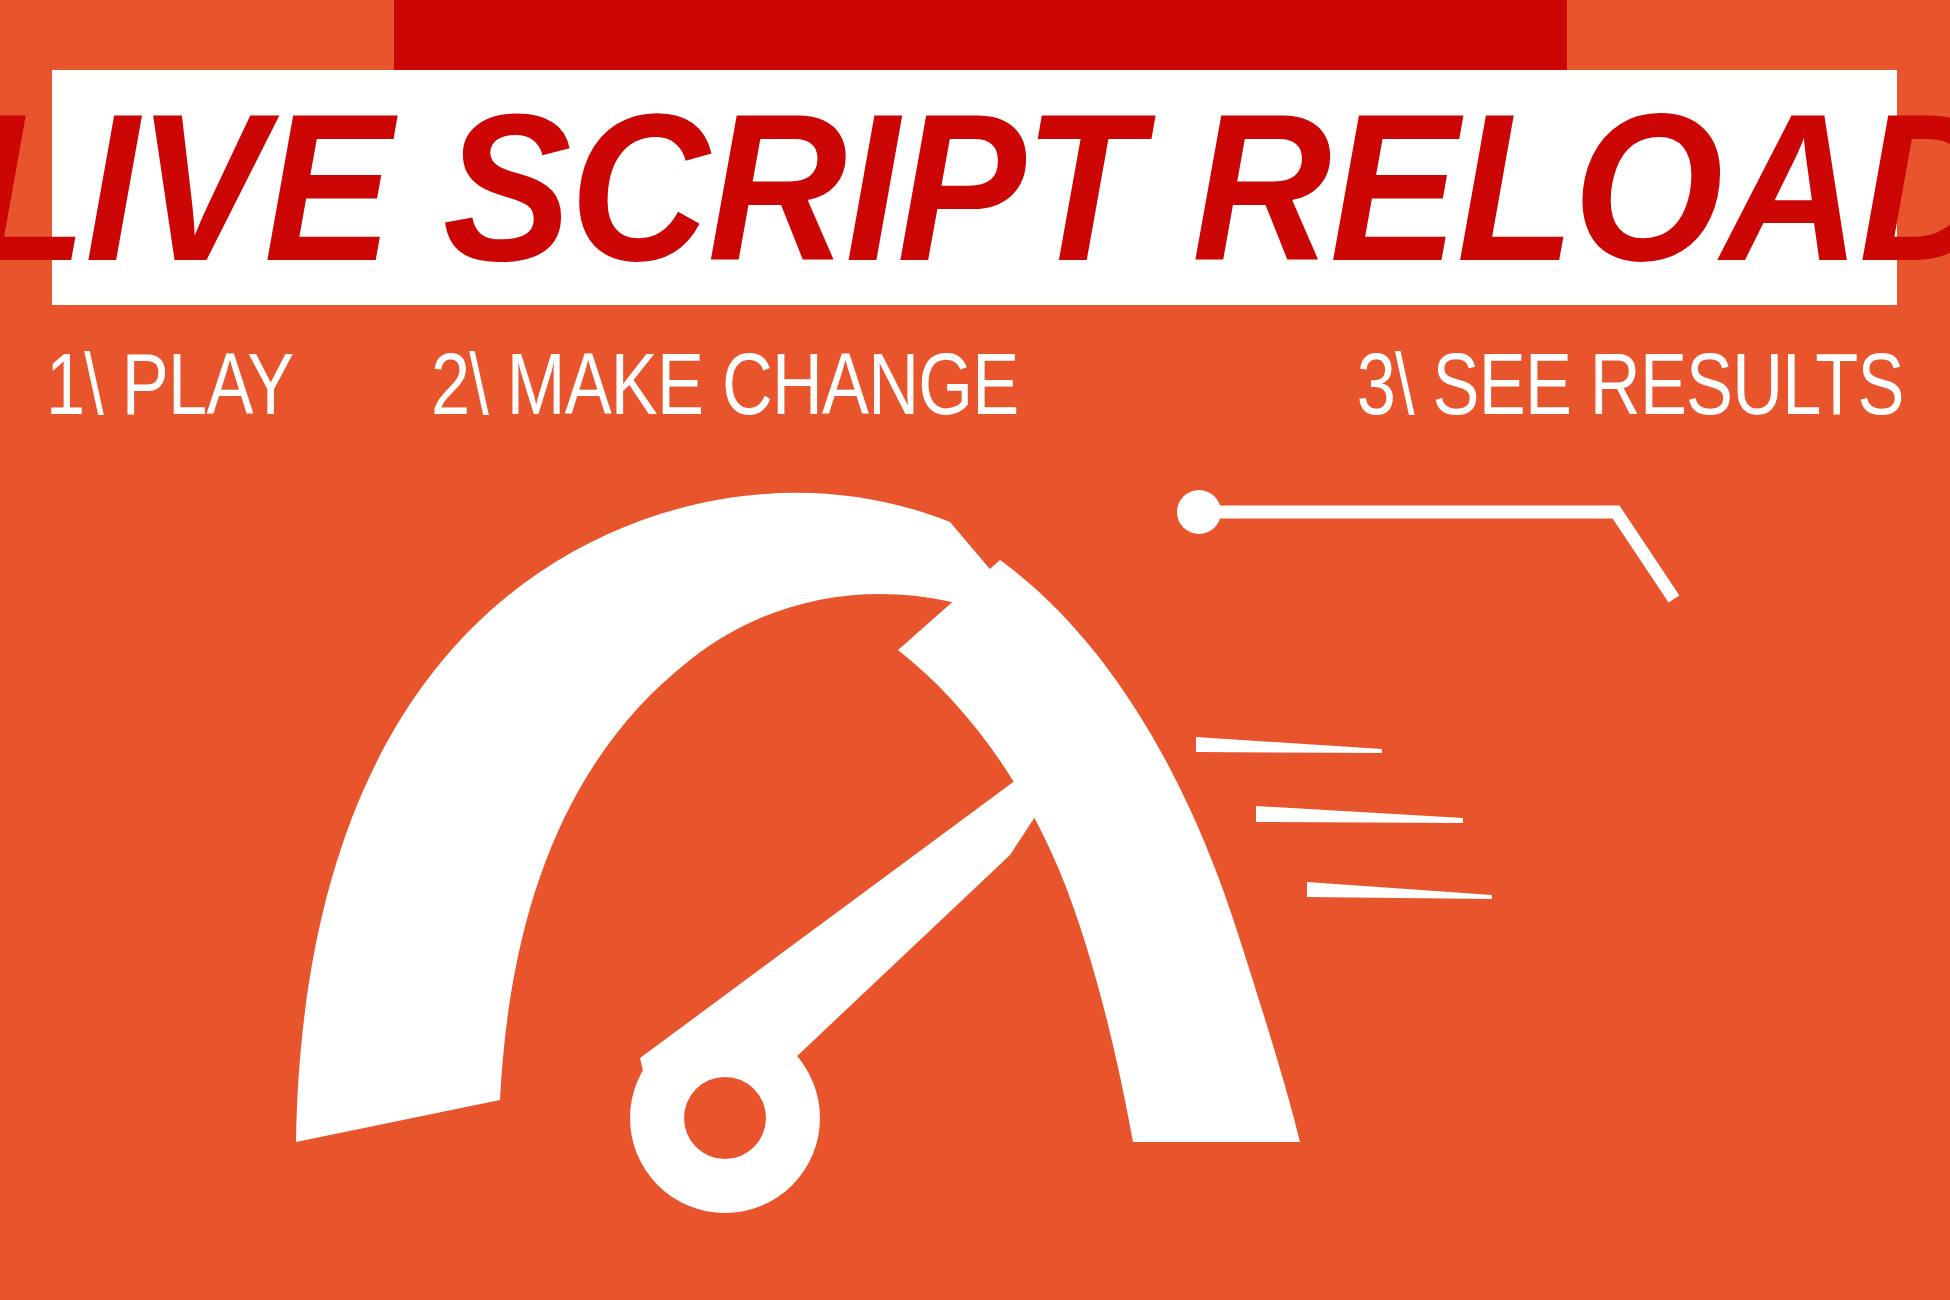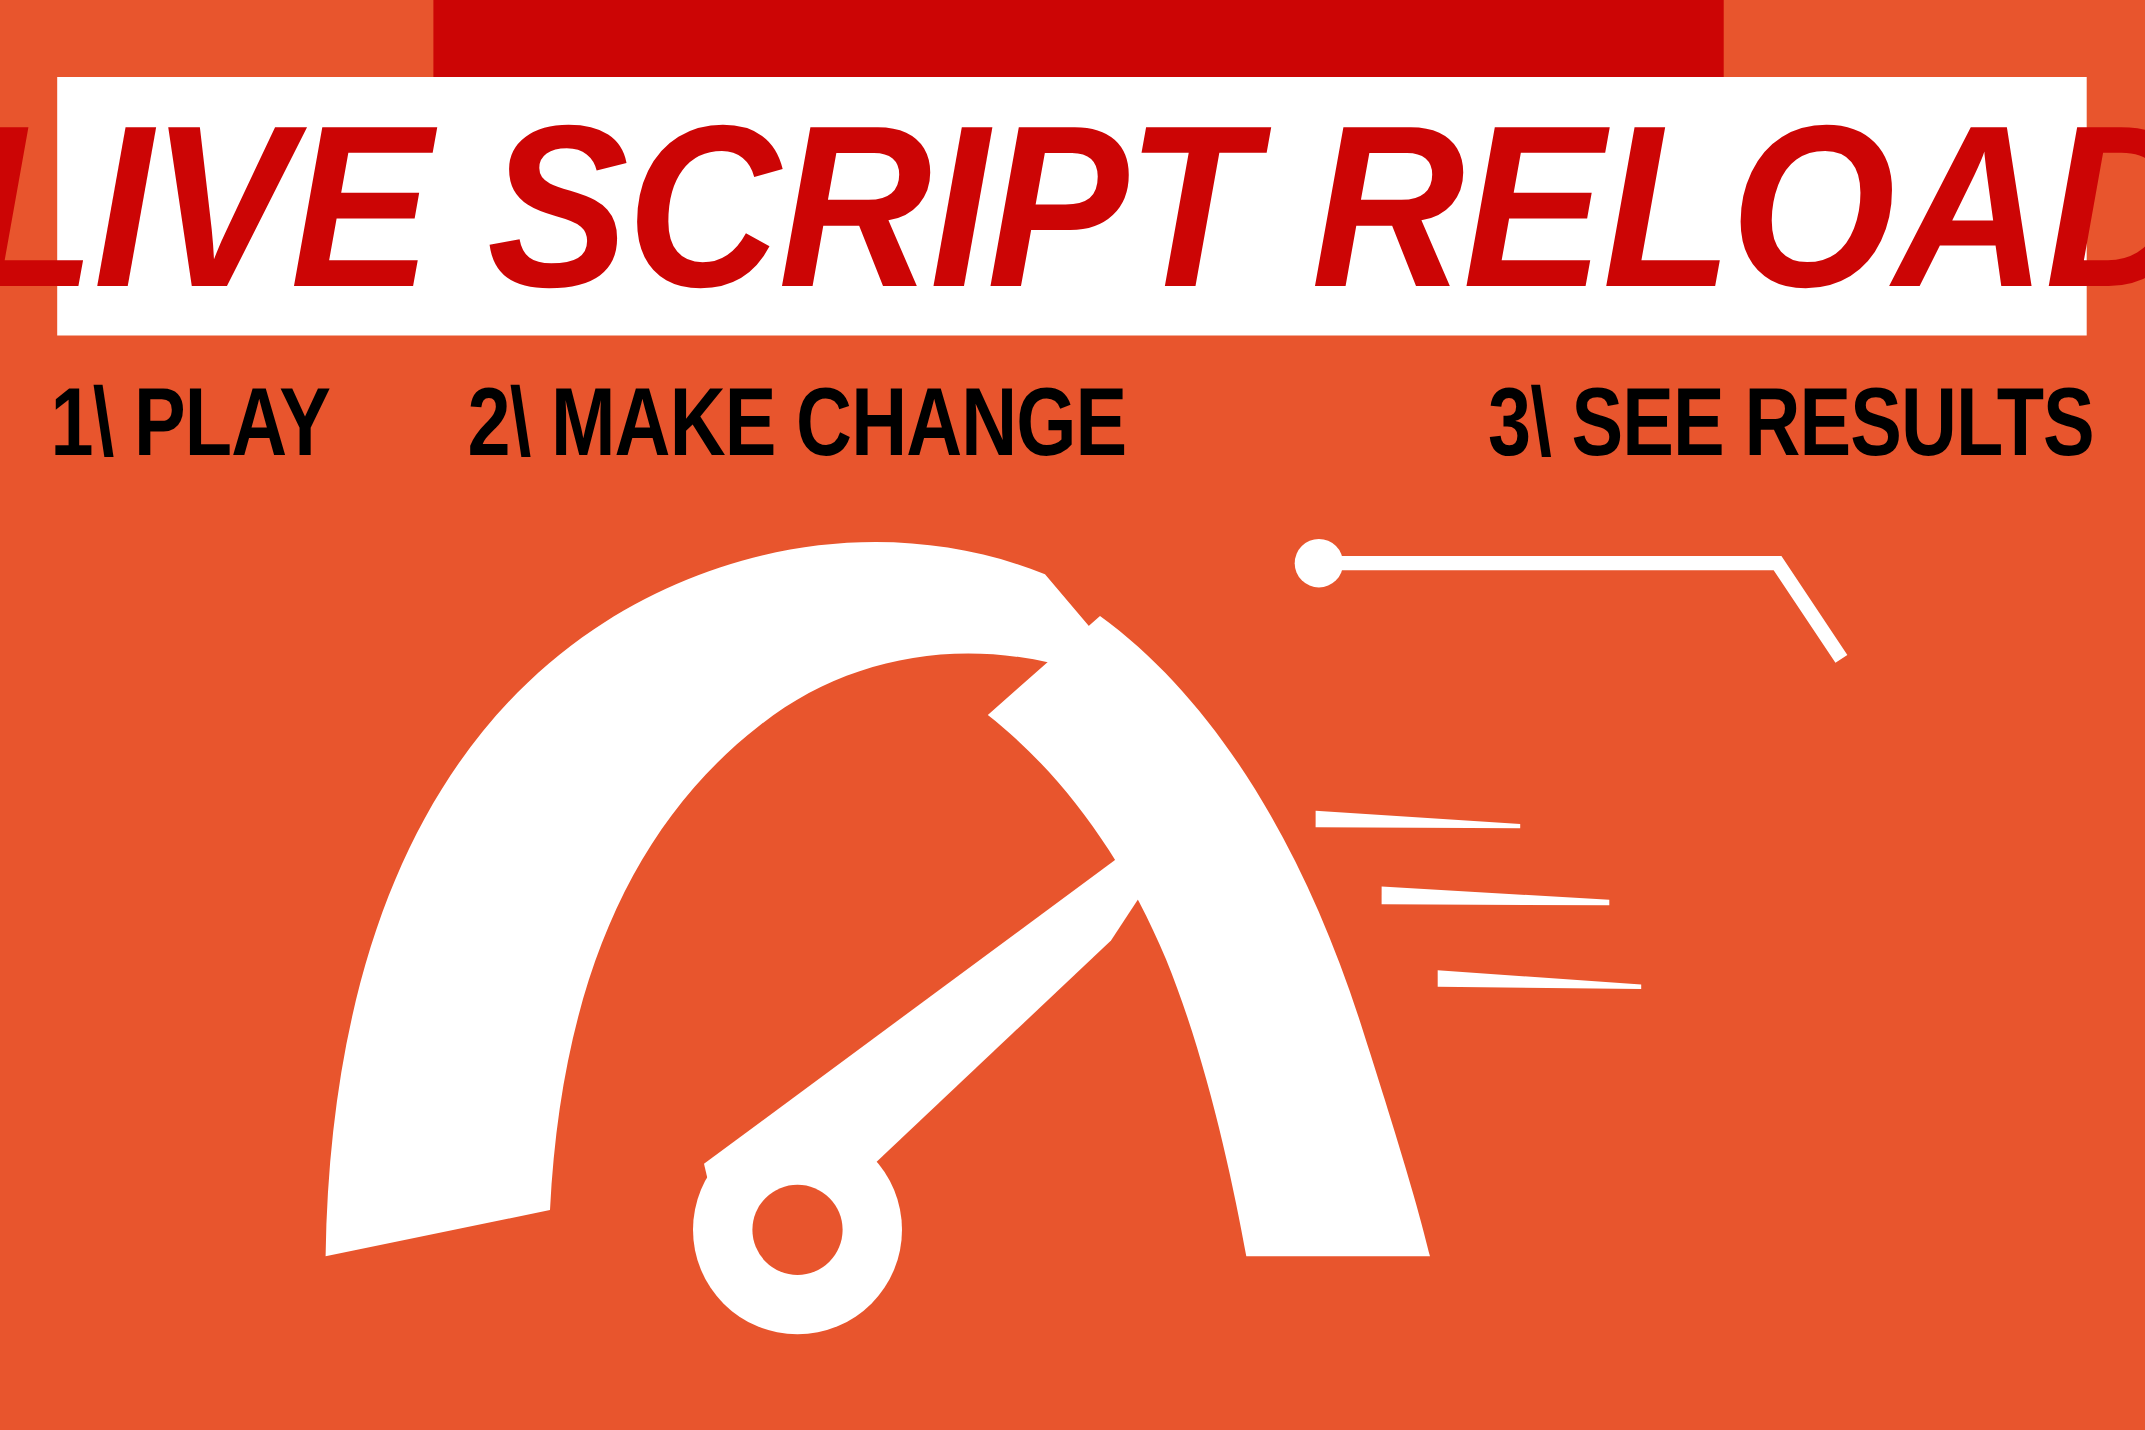--- a/index.html
+++ b/index.html
@@ -63,23 +63,23 @@
   
   .steps {
     position: absolute;
     left: 46px;
     top: 338px;
     width: 1858px;
     height: 92px;
     display: flex;
     align-items: center;
     justify-content: space-between;
-    color: #000000;
+    color: #ffffff;
     font-family: "Liberation Sans Narrow", "Liberation Sans", sans-serif;
-    font-weight: 700;
+    font-weight: 400;
     font-size: 88px;
     line-height: 1;
     white-space: nowrap;
     user-select: none;
   }
   .step {
     transform: scaleX(0.80);
     transform-origin: left center;
     letter-spacing: -1px;
   }

